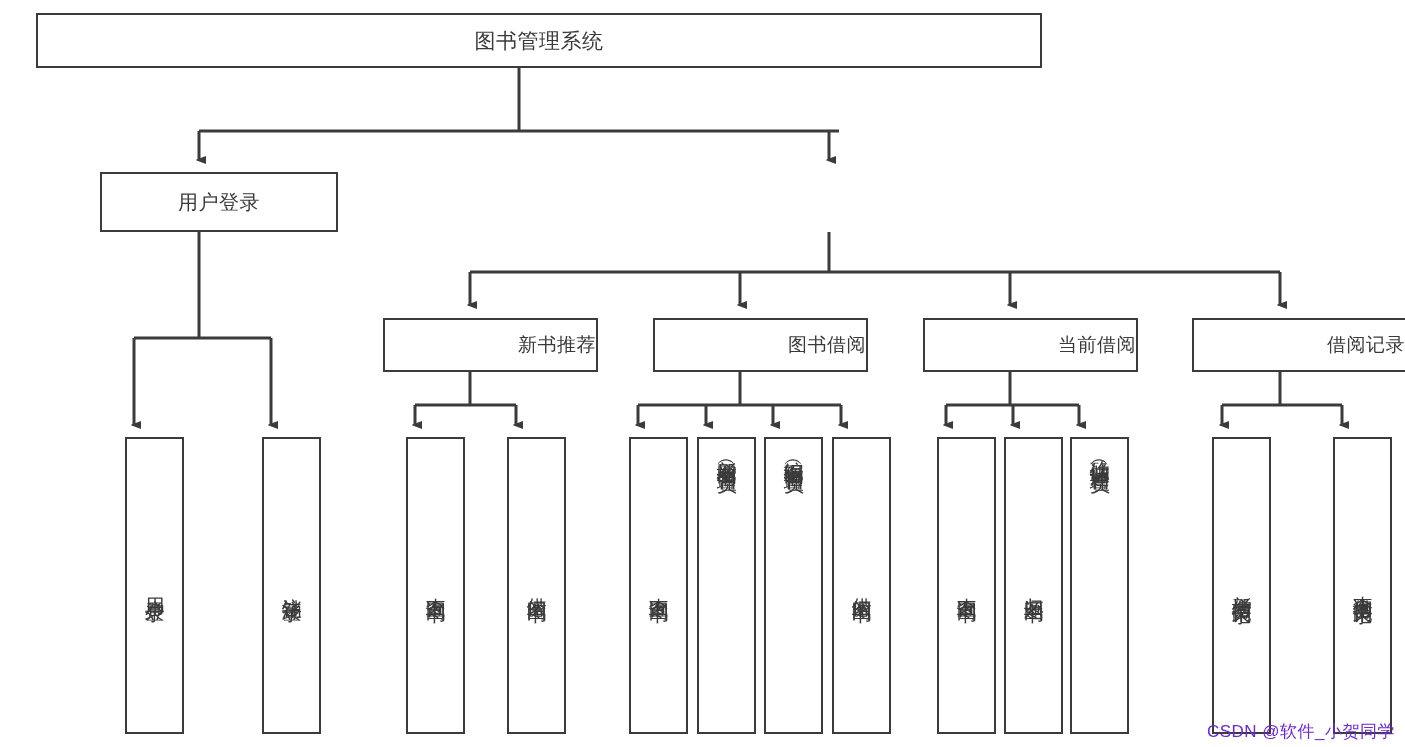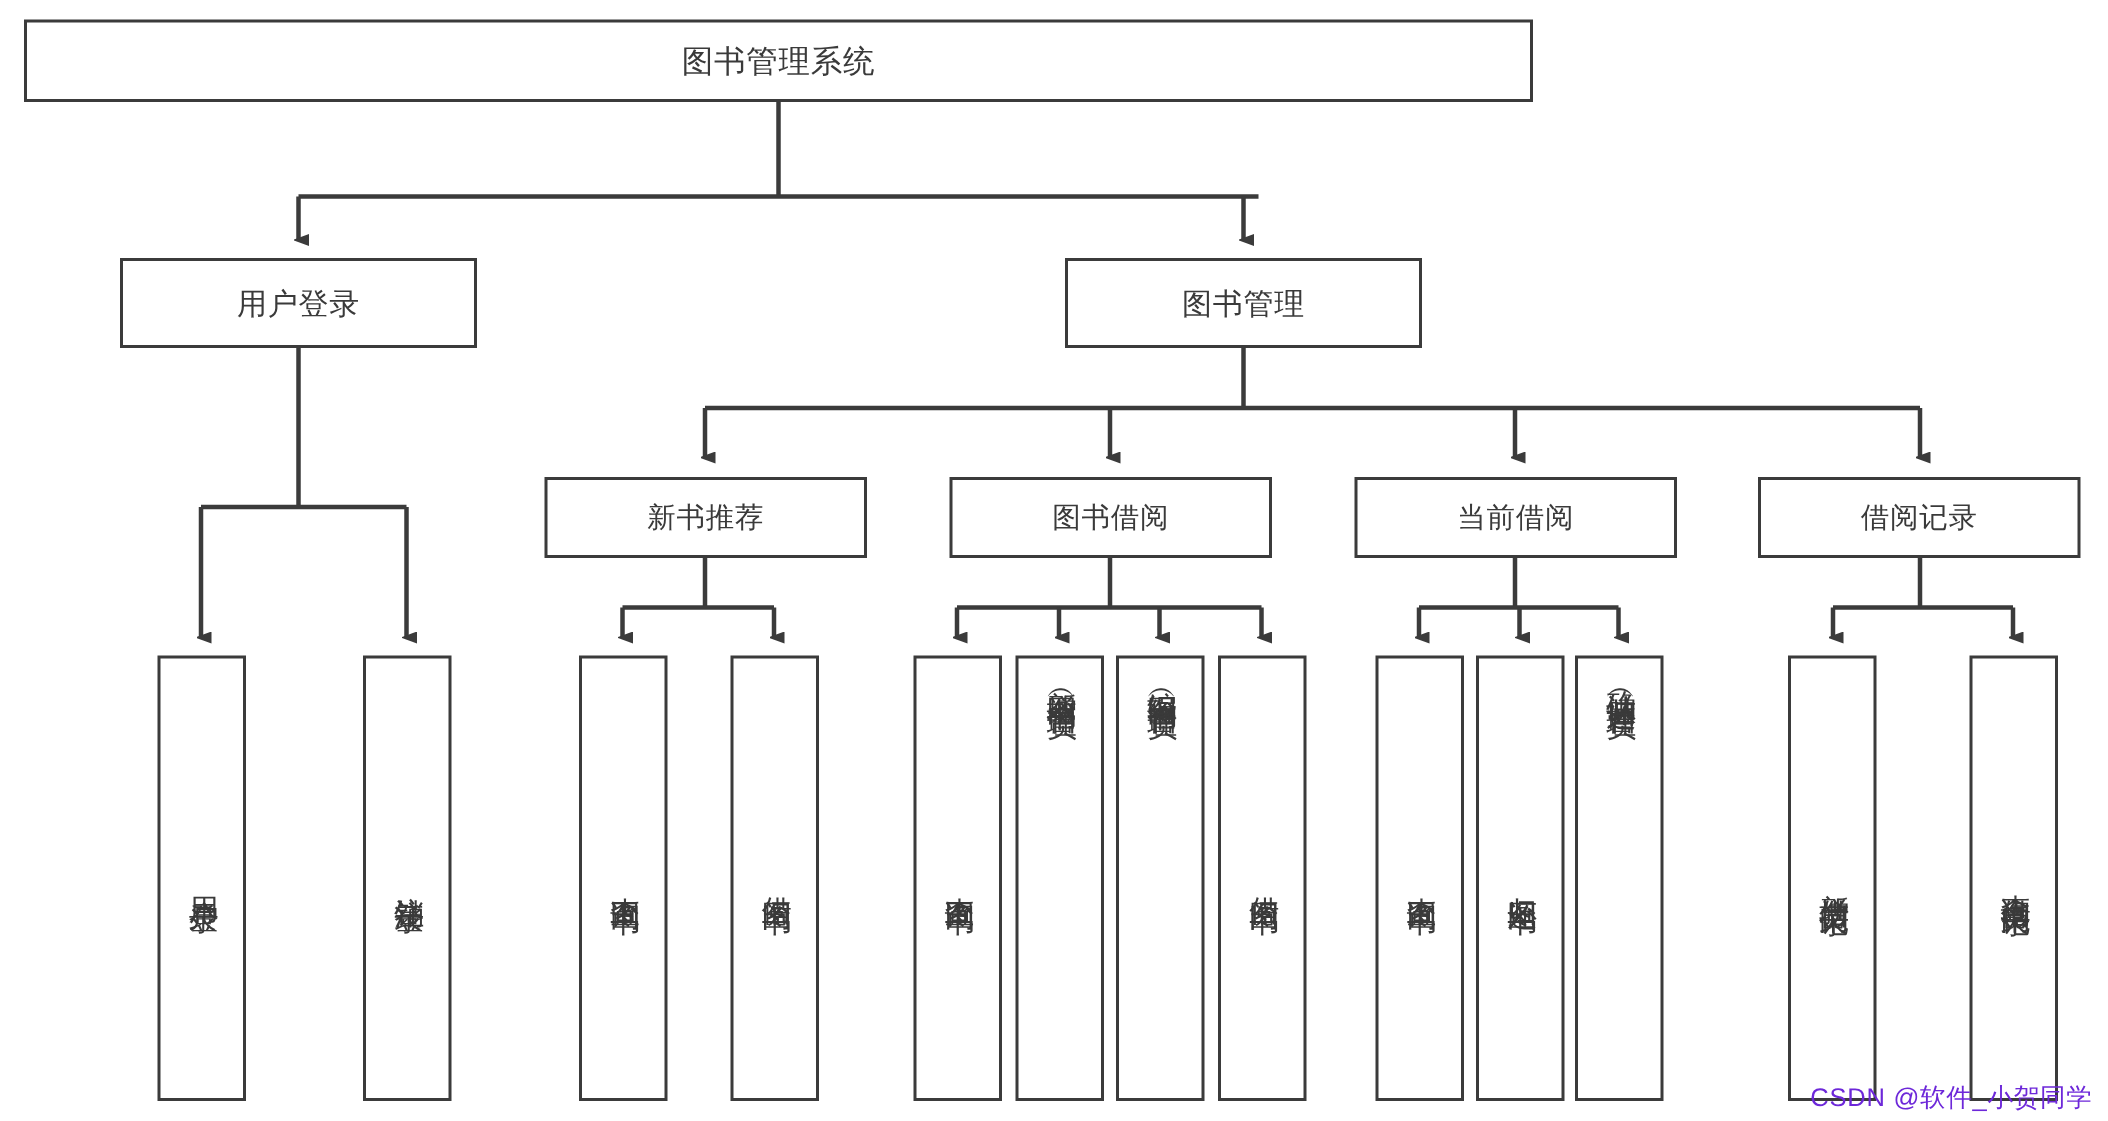--- a/index.html
+++ b/index.html
@@ -28,34 +28,36 @@
   }
   .node {
     position: absolute;
     box-sizing: border-box;
     border: 2px solid #3b3b3b;
     background: #ffffff;
     display: flex;
     align-items: center;
     justify-content: center;
     color: #333333;
+    margin-left: 20px;
   }
   .node-label {
     color: #3a3a3a;
     letter-spacing: 0.5px;
     white-space: nowrap;
   }
   .node-root {
     font-size: 21px;
   }
   .node-l1 {
     font-size: 20px;
   }
   .node-l2 {
     font-size: 19px;
+    justify-content: flex-end;
   }
   .node-leaf {
     align-items: flex-start;
     justify-content: center;
     padding-top: 6px;
   }
   .node-leaf .node-label {
     writing-mode: vertical-rl;
     text-orientation: upright;
     font-size: 20px;
@@ -133,23 +135,20 @@
     </g>
   </svg>
 
   <div class="node node-root" style="left:16px; top:13px; width:1006px; height:55px;">
     <span class="node-label">图书管理系统</span>
   </div>
 
   <div class="node node-l1" style="left:80px; top:172px; width:238px; height:60px;">
     <span class="node-label">用户登录</span>
   </div>
-  <div class="node node-l1" style="left:710px; top:172px; width:238px; height:60px;">
-    <span class="node-label">图书管理</span>
-  </div>
 
   <div class="node node-l2" style="left:363px; top:318px; width:215px; height:54px;">
     <span class="node-label">新书推荐</span>
   </div>
   <div class="node node-l2" style="left:633px; top:318px; width:215px; height:54px;">
     <span class="node-label">图书借阅</span>
   </div>
   <div class="node node-l2" style="left:1172px; top:318px; width:215px; height:54px;">
     <span class="node-label">借阅记录</span>
   </div>

